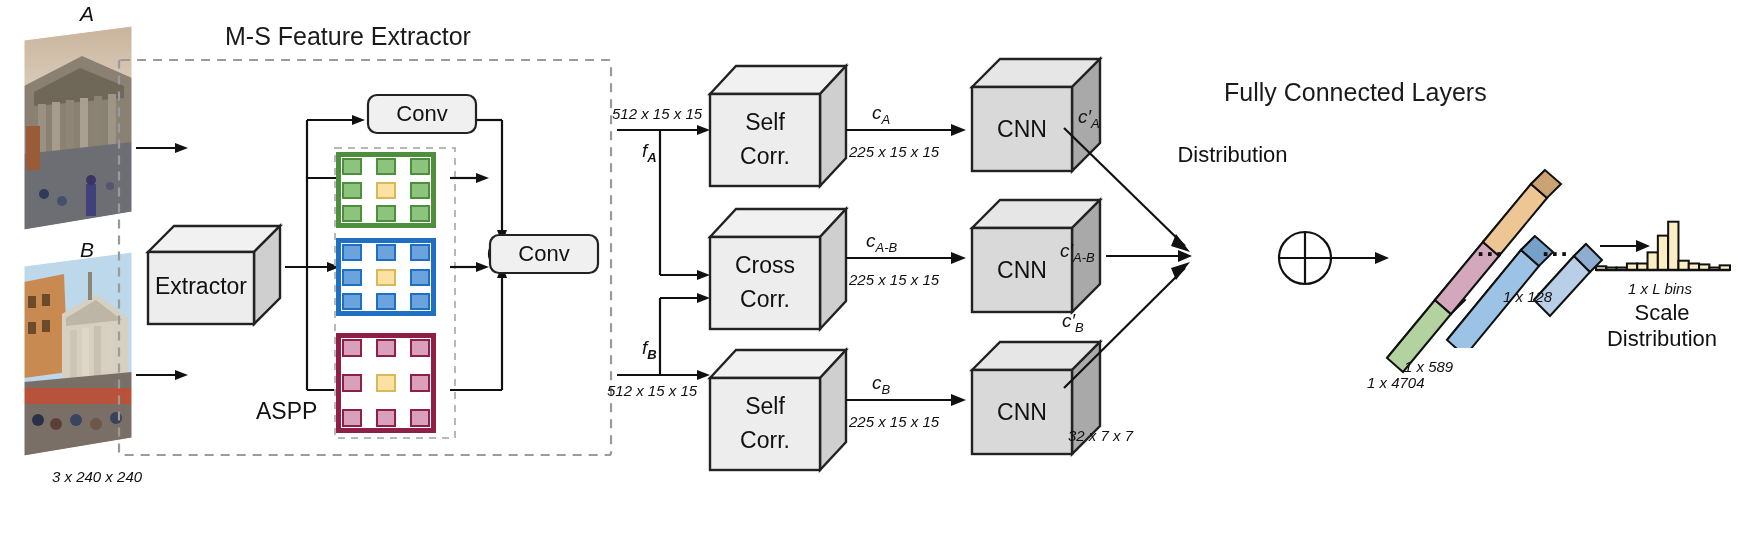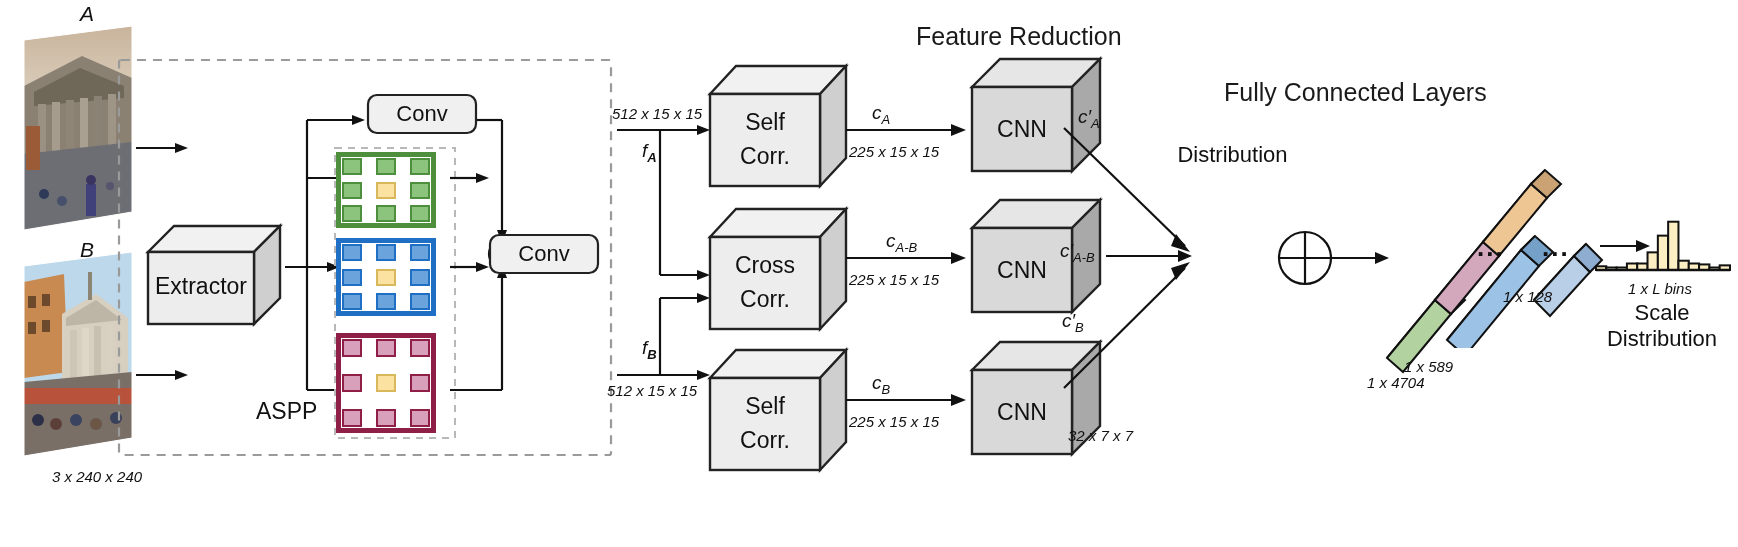--- a/index.html
+++ b/index.html
@@ -95,20 +95,21 @@
         <circle cx="72" cy="168" r="6" fill="#3a4460"></circle>
         <circle cx="92" cy="172" r="6" fill="#6b5648"></circle>
         <circle cx="112" cy="166" r="6" fill="#39405a"></circle>
       </g>
       <polygon points="20,14 128,0 128,186 20,204" fill="none" stroke="#ffffff" stroke-width="1"></polygon>
     </svg>
   </div>
   <div class="abs imglbl" style="left:80px;top:238px;">B</div>
   <div class="abs dim" style="left:52px;top:468px;">3 x 240 x 240</div>
 
+  <div class="abs ttl" style="left:225px;top:22px;">M-S Feature Extractor</div>
 
   <svg class="abs" style="left:0px;top:0px;" width="620" height="470">
 
     <rect class="dash" x="119" y="60" width="492" height="395" rx="2"></rect>
 
     <line class="ln" x1="136" y1="148" x2="175" y2="148"></line>
     <polygon points="175,143 188,148 175,153" fill="#111"></polygon>
     <line class="ln" x1="136" y1="375" x2="175" y2="375"></line>
     <polygon points="175,370 188,375 175,380" fill="#111"></polygon>
   </svg>
@@ -276,31 +277,30 @@
       <polygon points="105,152 120,158 105,164" fill="#111"></polygon>
     <line class="ln" x1="0" y1="300" x2="105" y2="300"></line>
       <polygon points="105,294 120,300 105,306" fill="#111"></polygon>
   </svg>
 
   <div class="abs sym" style="left:872px;top:102px;">
     <i>c</i><sub style="font-size:13px;">A</sub>
   </div>
   <div class="abs dim" style="left:849px;top:143px;">225 x 15 x 15</div>
 
-  <div class="abs sym" style="left:866px;top:230px;margin-left:20px;">
+  <div class="abs sym" style="left:866px;top:230px;">
     <i>c</i><sub style="font-size:13px;">A-B</sub>
   </div>
   <div class="abs dim" style="left:849px;top:271px;">225 x 15 x 15</div>
 
   <div class="abs sym" style="left:872px;top:372px;">
     <i>c</i><sub style="font-size:13px;">B</sub>
   </div>
   <div class="abs dim" style="left:849px;top:413px;">225 x 15 x 15</div>
 
-  <div class="abs ttl" style="left:916px;top:22px;">Feature Reduction</div>
 
   <svg class="abs" style="left:968px;top:55px;" width="136" height="124">
     <polygon class="cnntop" points="4,32 32,4 132,4 104,32"></polygon>
     <polygon class="cnnside" points="104,32 132,4 132,88 104,116"></polygon>
     <rect class="cnnfront" x="4" y="32" width="100" height="84"></rect>
     <text class="cubetext" x="54" y="82" text-anchor="middle">CNN</text>
   </svg>
 
   <svg class="abs" style="left:968px;top:196px;" width="136" height="124">
     <polygon class="cnntop" points="4,32 32,4 132,4 104,32"></polygon>

